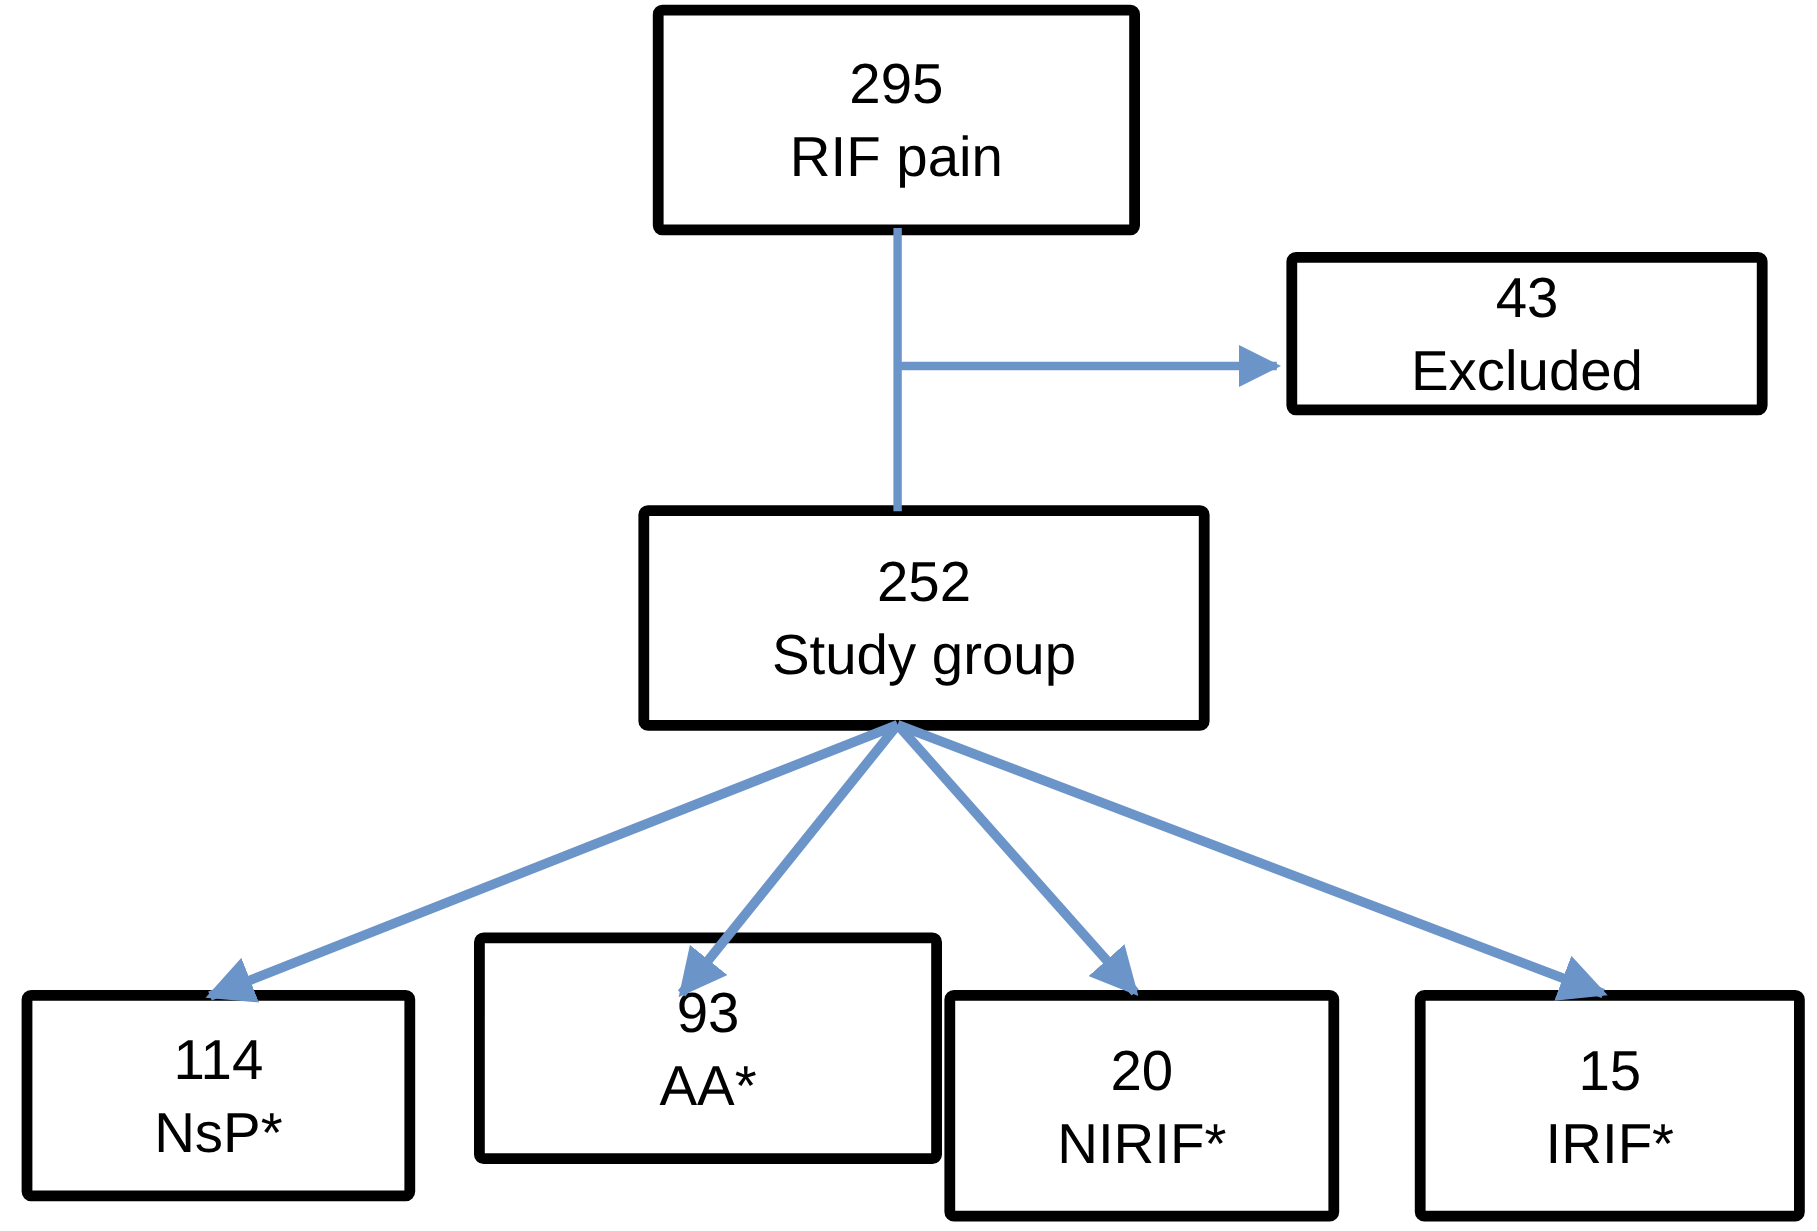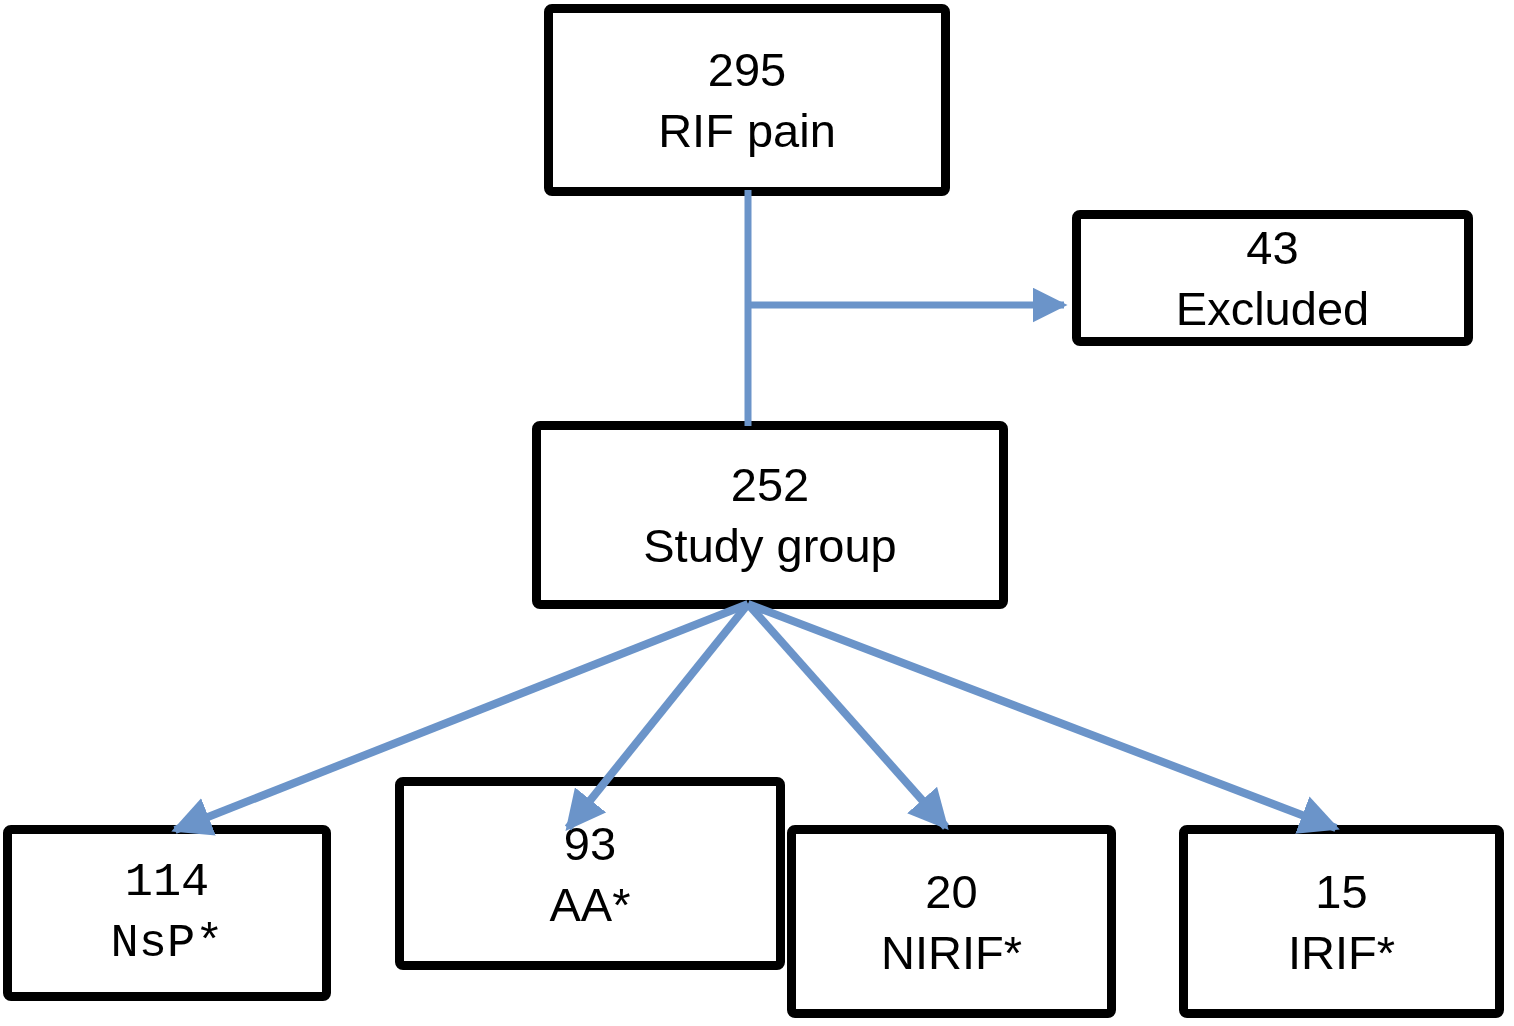--- a/index.html
+++ b/index.html
@@ -46,21 +46,21 @@
     justify-content: center;
     text-align: center;
     color: var(--text);
     font-size: 47px;
     line-height: 61px;
   }
   
   .n-rif     { left: 544px;  top: 4px;   width: 406px; height: 192px; }
   .n-excl    { left: 1072px; top: 210px; width: 401px; height: 136px; }
   .n-study   { left: 507px;  top: 421px; width: 476px; height: 188px; margin-left: 25px; }
-  .n-nsp     { left: 3px;    top: 825px; width: 328px; height: 176px; font-family: Liberation Mono, monospace; }
+  .n-nsp     { left: 18px;    top: 825px; width: 328px; height: 176px; }
   .n-aa      { left: 395px;  top: 777px; width: 390px; height: 193px; }
   .n-nirif   { left: 787px;  top: 825px; width: 329px; height: 193px; }
   .n-irif    { left: 1179px; top: 825px; width: 325px; height: 193px; align-items: center; }
 </style>
 </head>
 <body>
 
 <div class="canvas">
 
   <svg class="arrow-layer" width="1514" height="1026" viewBox="0 0 1514 1026" xmlns="http://www.w3.org/2000/svg">

